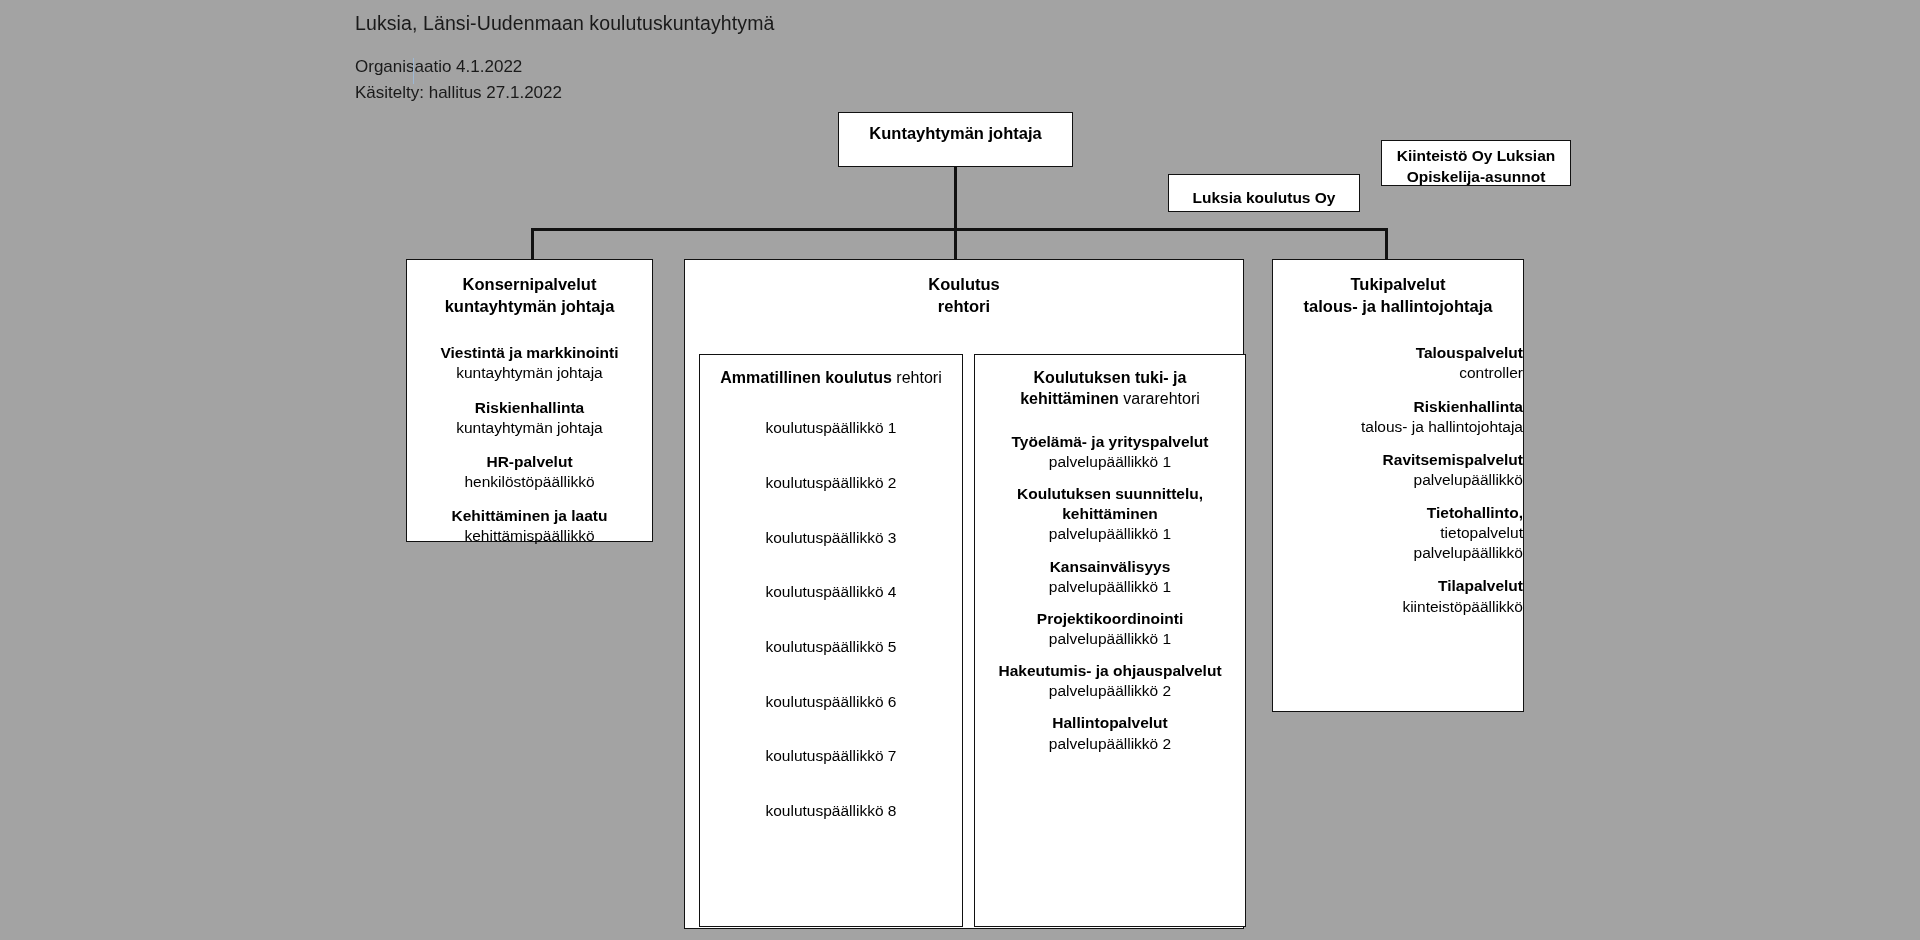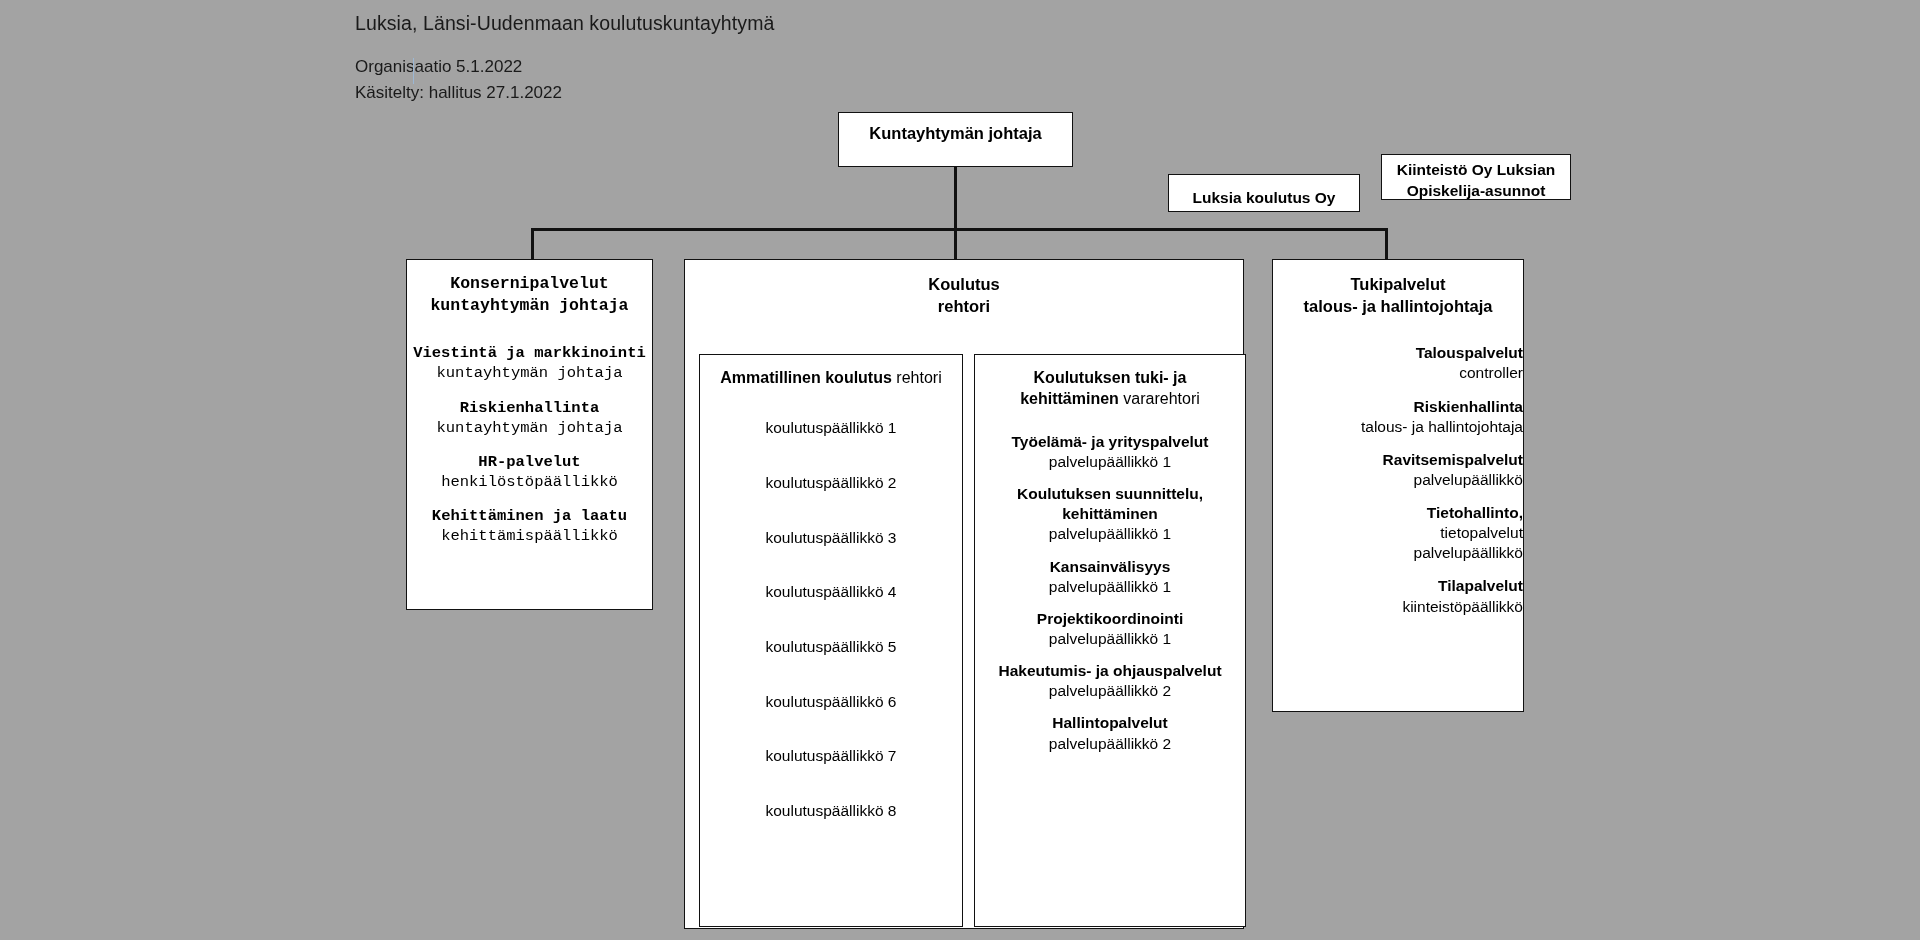--- a/index.html
+++ b/index.html
@@ -82,38 +82,38 @@
 
   #box-luksia-koulutus-oy {
     left: 1168px; top: 142px; width: 192px; height: 38px; margin-top: 32px;
   }
   #box-luksia-koulutus-oy .box-title {
     font-size: 15.5px;
     margin-top: 13px;
   }
 
   #box-kiinteisto-oy {
-    left: 1381px; top: 154px; width: 190px; height: 46px;
+    left: 1381px; top: 140px; width: 190px; height: 46px;
   }
   #box-kiinteisto-oy .box-title {
     font-size: 15.5px;
     margin-top: 5px;
   }
 
   
   .conn { position: absolute; background: #111111; }
   #conn-trunk      { left: 954px; top: 167px; width: 3px;  height: 63px; }
   #conn-bus        { left: 531px; top: 228px; width: 857px; height: 3px; }
   #conn-drop-left  { left: 531px; top: 228px; width: 3px;  height: 33px; }
   #conn-drop-mid   { left: 954px; top: 228px; width: 3px;  height: 33px; }
   #conn-drop-right { left: 1385px; top: 228px; width: 3px; height: 33px; }
 
   
   #box-konsernipalvelut {
-    left: 406px; top: 259px; width: 247px; height: 351px; font-family: Liberation Mono, monospace;
+    left: 406px; top: 259px; width: 247px; height: 283px;
   }
   #box-konsernipalvelut .box-title {
     font-size: 16.5px;
     margin-top: 13px;
   }
   #konsernipalvelut-units {
     margin-top: 26px;
   }
   #konsernipalvelut-units .unit {
     font-size: 15.5px;
@@ -169,21 +169,21 @@
     margin-bottom: 13px;
     text-align: right;
   }
 </style>
 </head>
 <body>
 
 <div id="page">
 
   <div class="hdr" id="doc-title">Luksia, Länsi-Uudenmaan koulutuskuntayhtymä</div>
-  <div class="hdr" id="subtitle-1">Organisaatio 5.1.2022</div>
+  <div class="hdr" id="subtitle-1">Organisaatio 4.1.2022</div>
   <div class="hdr" id="subtitle-2">Käsitelty: hallitus 27.1.2022</div>
   <div id="text-caret"></div>
 
   <div class="box" id="box-kuntayhtyman-johtaja">
     <div class="box-title">Kuntayhtymän johtaja</div>
   </div>
 
   <div class="box" id="box-luksia-koulutus-oy">
     <div class="box-title">Luksia koulutus Oy</div>
   </div>

